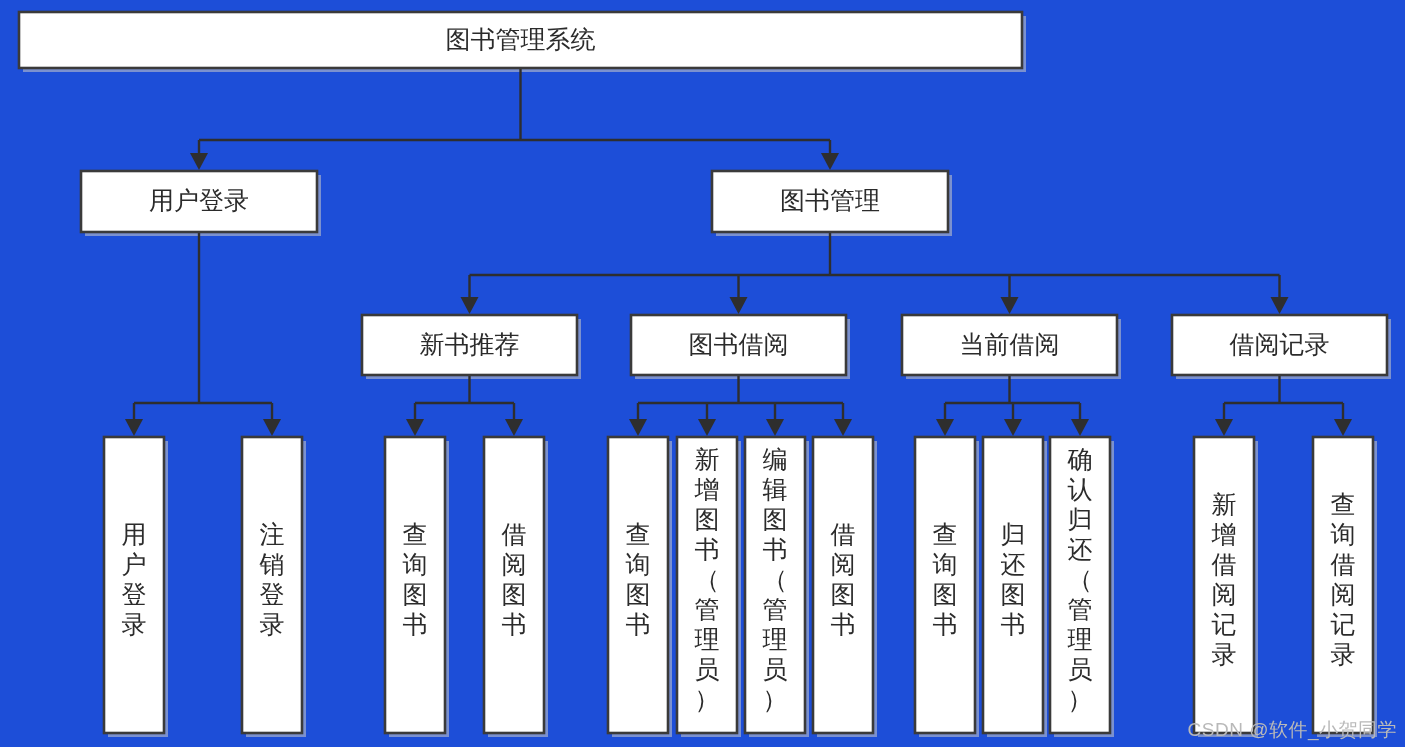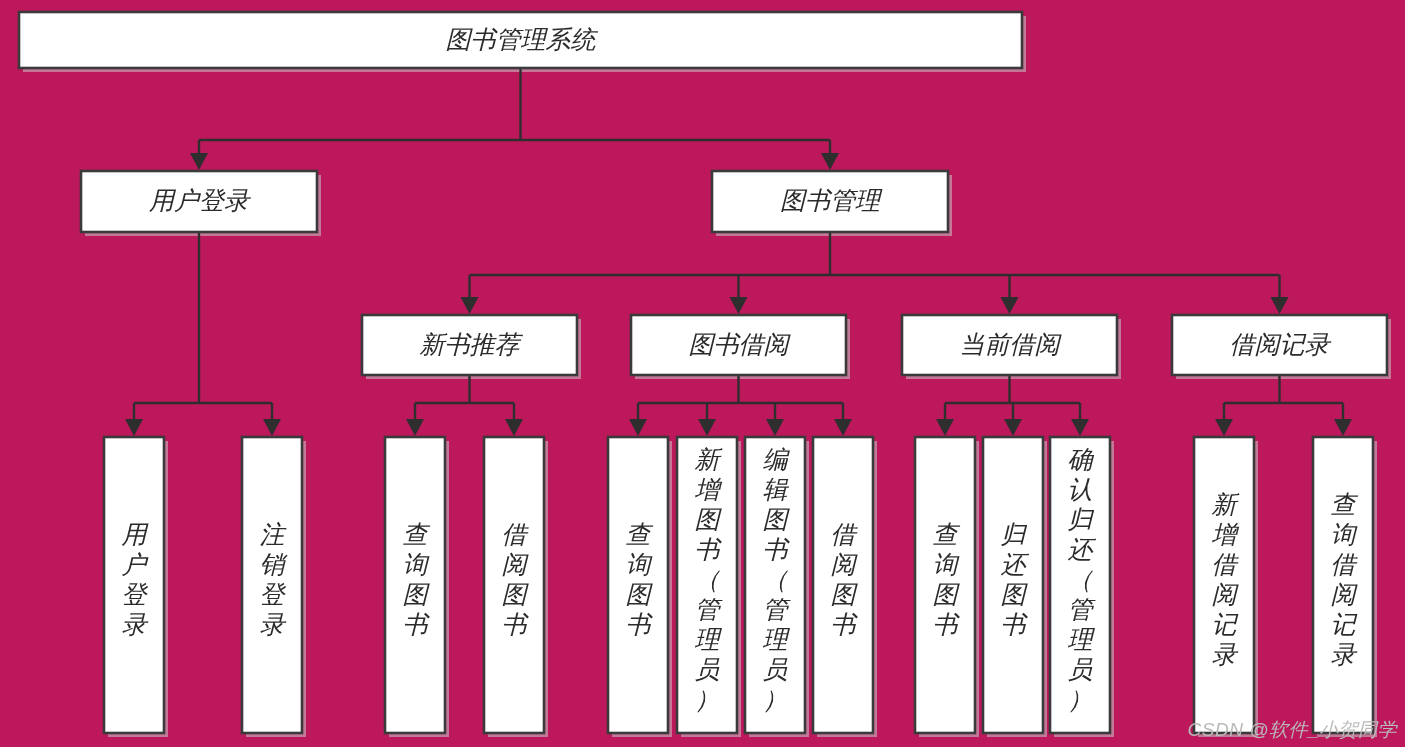--- a/index.html
+++ b/index.html
@@ -7,23 +7,22 @@
     padding: 0;
     background: #ffffff;
   }
   body {
     font-family: "Liberation Sans", "DejaVu Sans", sans-serif;
   }
   #stage {
     position: relative;
     width: 1405px;
     height: 747px;
-    background: #be185d;
+    background: #1d4ed8;
     overflow: hidden;
-    font-style: italic;
   }
   #diagram-svg {
     position: absolute;
     left: 0;
     top: 0;
     width: 1405px;
     height: 747px;
   }
   .node-box {
     fill: #ffffff;

